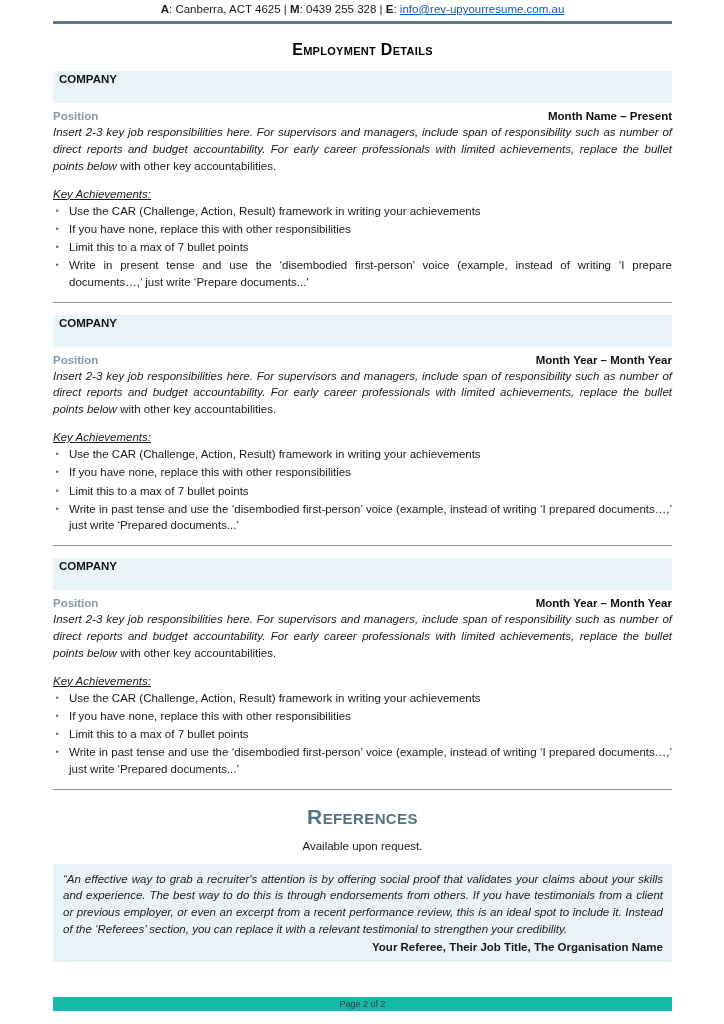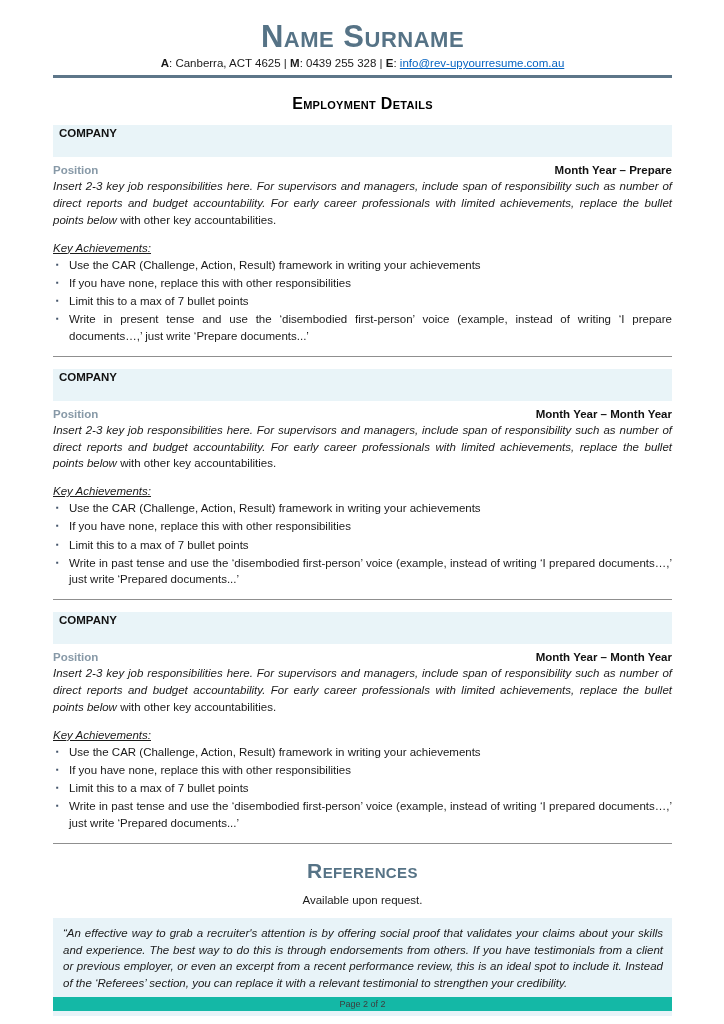--- a/index.html
+++ b/index.html
@@ -136,35 +136,34 @@
     line-height:14px;
     color:#3d3d3d;
   }
 </style>
 </head>
 <body>
 
 <div class="page">
   <div class="content">
 
-    <div class="header-name">Name Surname</div>
     <div class="contact">
       <span class="lbl">A</span><span>: Canberra, ACT 4625</span><span> | </span><span class="lbl">M</span><span>: 0439 255 328</span><span> | </span><span class="lbl">E</span><span>: </span><a class="email-link">info@rev-upyourresume.com.au</a>
     </div>
     <div class="top-rule"></div>
 
     <div class="section-heading">Employment Details</div>
     <div>
   <div class="job">
     <div class="company-bar">
       <span>COMPANY</span>
     </div>
     <div class="position-row">
       <span class="position-title">Position</span>
-      <span class="position-dates">Month Year – Prepare</span>
+      <span class="position-dates">Month Name – Present</span>
     </div>
     <p class="summary">
       <span class="it">Insert 2-3 key job responsibilities here. For supervisors and managers, include span of responsibility such as number of direct reports and budget accountability. For early career professionals with limited achievements, replace the bullet points below</span><span> with other key accountabilities.</span>
     </p>
     <div class="achievements-label">Key Achievements:</div>
     <ul class="bullets">
             <li>
               <span class="bullet-marker">▪</span>
               <span class="bullet-text">Use the CAR (Challenge, Action, Result) framework in writing your achievements</span>
             </li>

